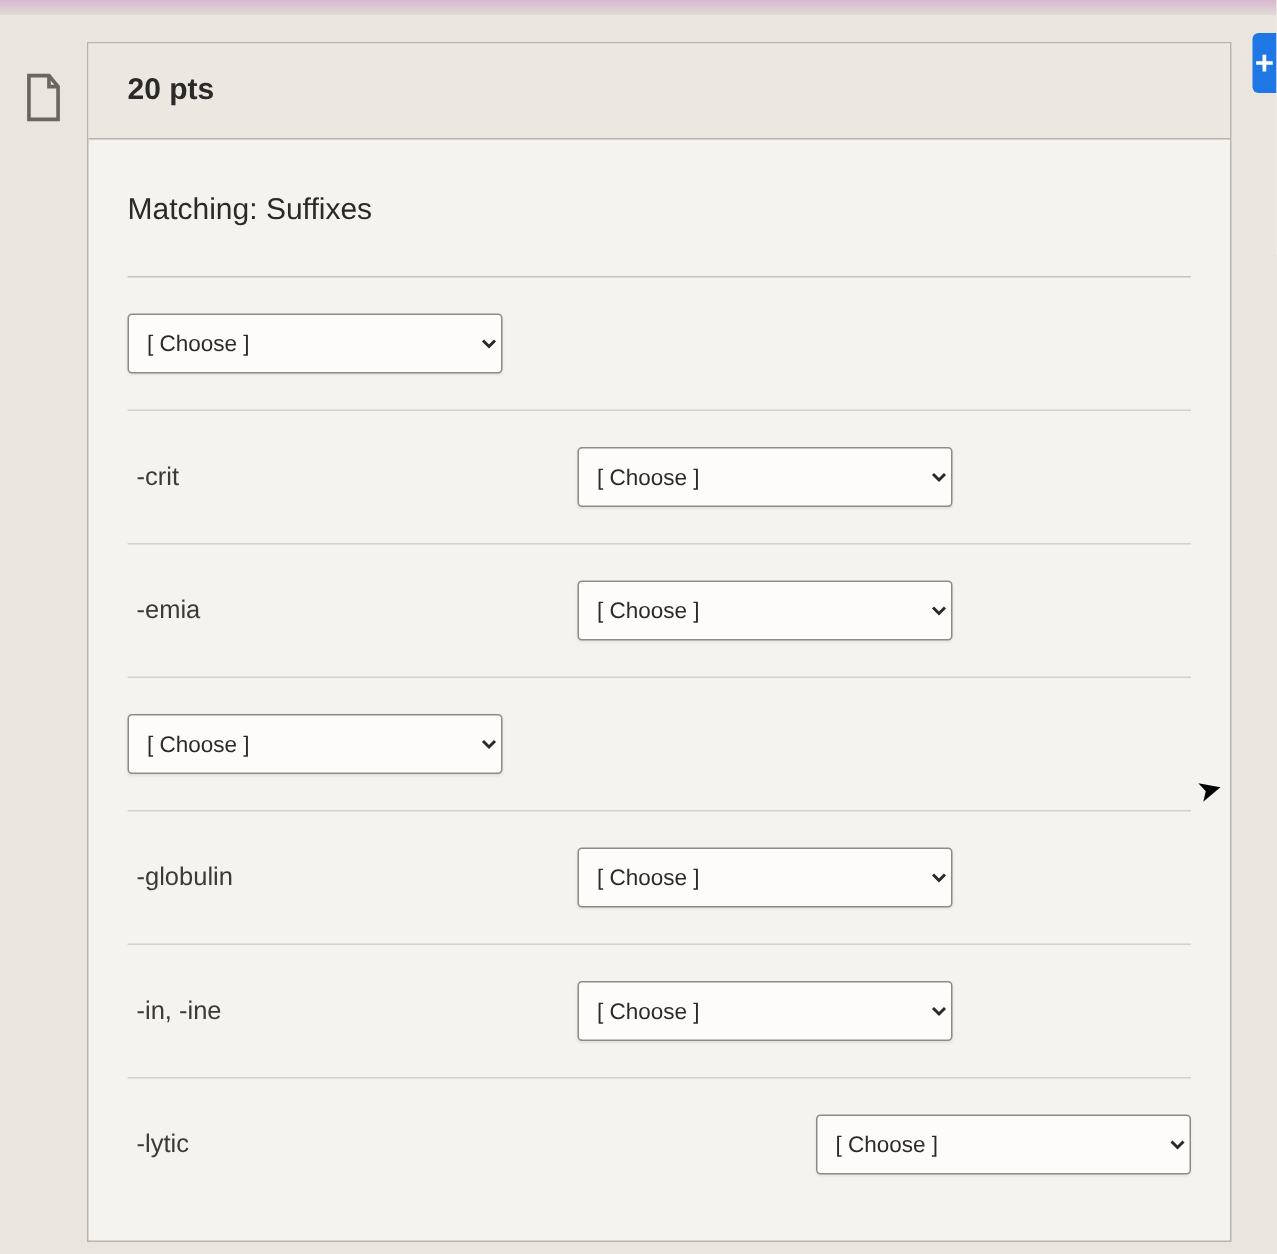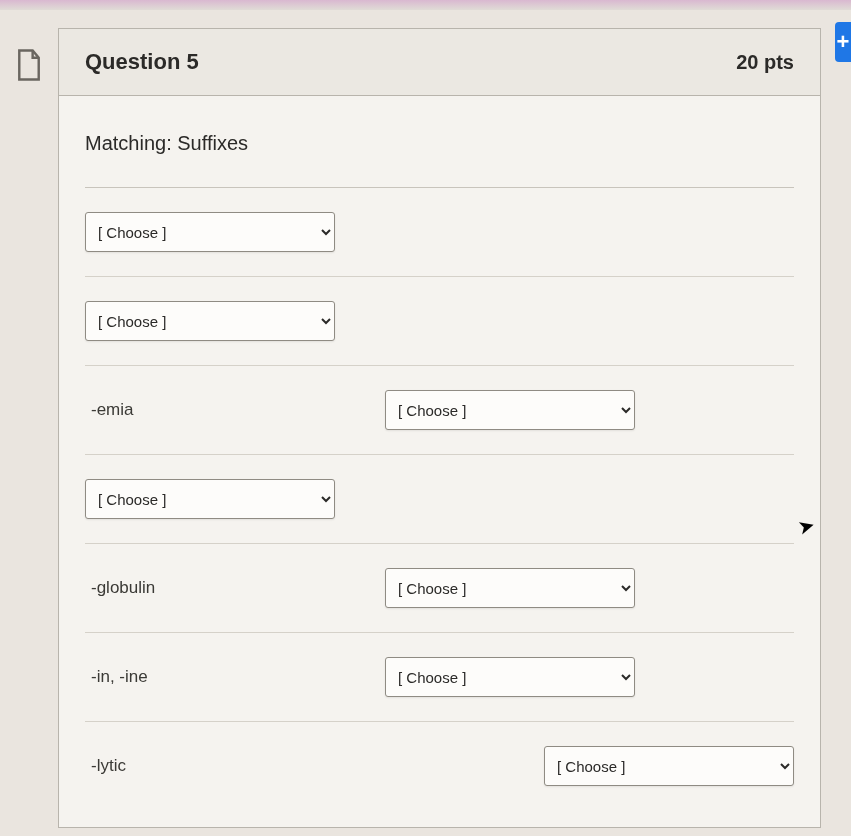--- a/index.html
+++ b/index.html
@@ -133,36 +133,36 @@
 <div class="outer">
   <div class="question-icon">
     <svg viewBox="0 0 24 28">
       <path d="M4 2 H15 L20 8 V26 H4 Z"></path>
       <path d="M15 2 V8 H20"></path>
     </svg>
   </div>
 
   <div class="question-card">
     <div class="question-header">
-      <div class="question-title">Question 5</div>
       <div class="question-points">20 pts</div>
     </div>
     <div class="question-body">
       <div class="prompt">Matching: Suffixes</div>
       <div class="matching-list">
 
         <div class="match-row">
           <div class="match-select-wrap">
             <select class="match-select">
               <option>[ Choose ]</option>
             </select>
           </div>
         </div>
 
         <div class="match-row">
+          <div class="match-label">-crit</div>
           <div class="match-select-wrap">
             <select class="match-select">
               <option>[ Choose ]</option>
             </select>
           </div>
         </div>
 
         <div class="match-row">
           <div class="match-label">-emia</div>
           <div class="match-select-wrap">

